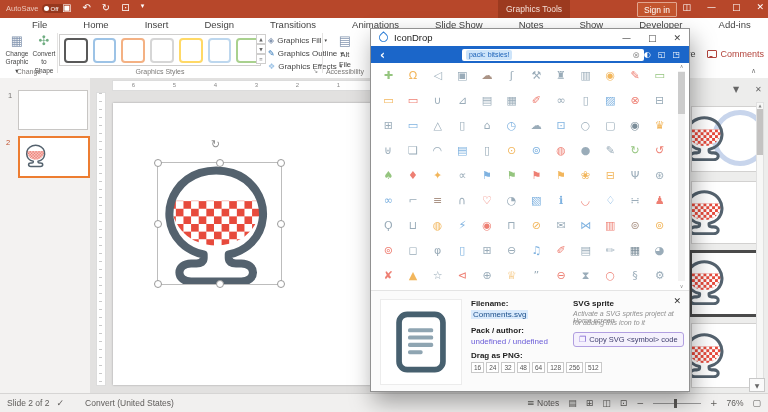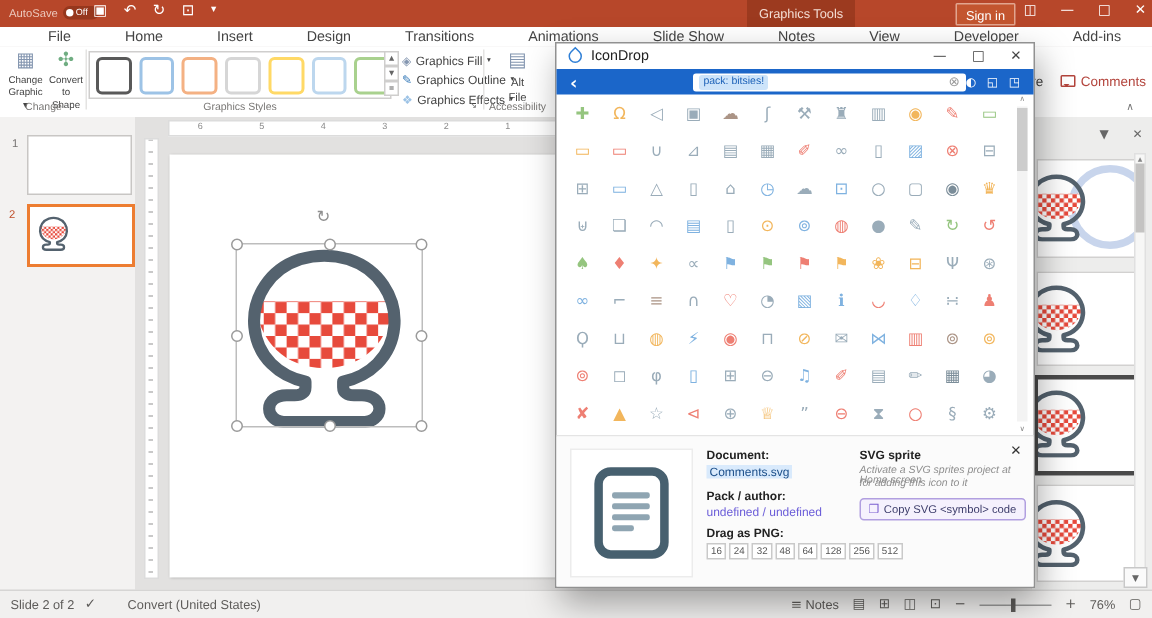--- a/index.html
+++ b/index.html
@@ -158,21 +158,21 @@
   <div class="menubar">
 
   <span class="menutab">File</span>
       <span class="menutab">Home</span>
       <span class="menutab">Insert</span>
       <span class="menutab">Design</span>
       <span class="menutab">Transitions</span>
       <span class="menutab">Animations</span>
       <span class="menutab">Slide Show</span>
       <span class="menutab">Notes</span>
-      <span class="menutab">View</span>
+      <span class="menutab">Show</span>
       <span class="menutab">Developer</span>
       <span class="menutab">Add-ins</span>
     </div>
 
   <div class="ribbon">
     <div class="rb-btn" style="left:4px;">
       <span class="bigic ic" style="color:#8496b0;">▦</span>
       <span>Change</span>
       <span>Graphic ▾</span>
     </div>
@@ -498,21 +498,21 @@
         <svg width="52" height="64" viewBox="0 0 64 78">
           <rect x="5" y="5" width="54" height="68" rx="10" fill="none" stroke="#47606f" stroke-width="7"></rect>
           <g fill="#8fa5b2">
             <rect x="16" y="22" width="31" height="5" rx="2"></rect>
             <rect x="16" y="31" width="31" height="5" rx="2"></rect>
             <rect x="16" y="40" width="31" height="5" rx="2"></rect>
             <rect x="16" y="49" width="18" height="5" rx="2"></rect>
           </g>
         </svg>
       </div>
-      <div class="fld b" style="left:100px;top:8px;">Document:</div>
+      <div class="fld b" style="left:100px;top:8px;">Filename:</div>
       <div class="fld fname" style="left:100px;top:19px;">Comments.svg</div>
       <div class="fld b" style="left:100px;top:35px;">Pack / author:</div>
       <div class="fld pval" style="left:100px;top:46px;">undefined / undefined</div>
       <div class="fld b" style="left:100px;top:60px;">Drag as PNG:</div>
       <div class="chips">
 
       <span class="chip">16</span>
           <span class="chip">24</span>
           <span class="chip">32</span>
           <span class="chip">48</span>

